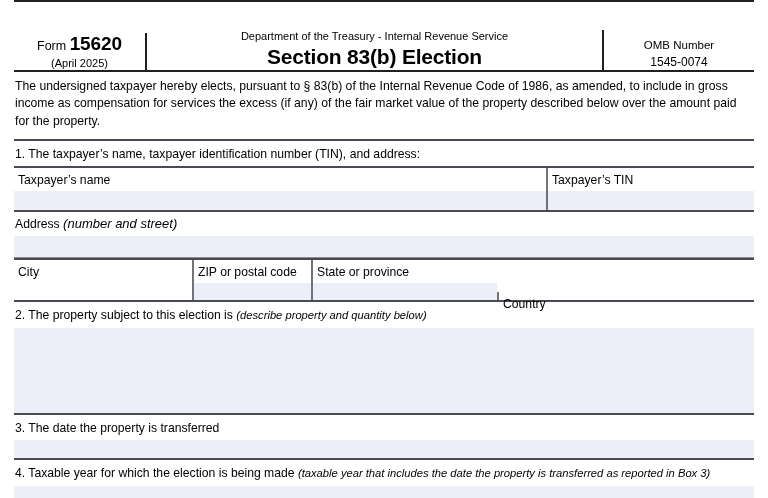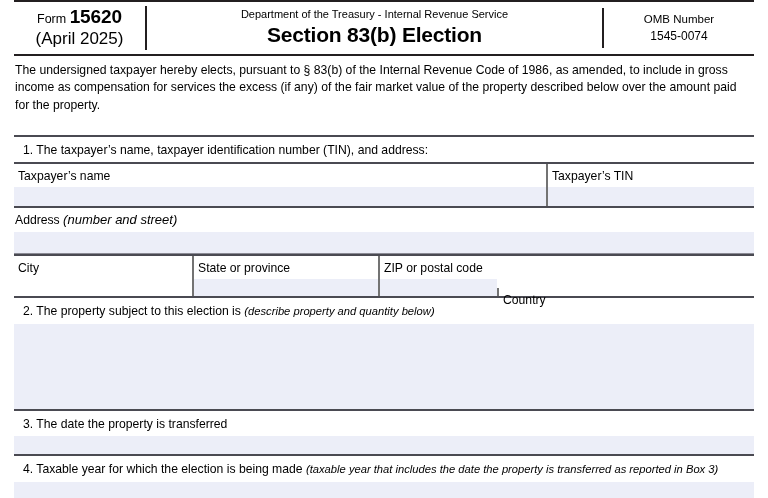--- a/index.html
+++ b/index.html
@@ -32,22 +32,22 @@
   }
   .rule-med {
     height: 0;
     border-top: 2px solid #4a4a52;
     margin: 0;
   }
 
   
   .header {
     display: flex;
-    align-items: center;
-    height: 52px;
+    align-items: flex-end;
+    height: 68px;
   }
   .hdr-form {
     width: 133px;
     flex: 0 0 133px;
     display: flex;
     flex-direction: column;
     align-items: center;
     justify-content: center;
     border-right: 2.5px solid #231f20;
     box-sizing: border-box;
@@ -56,21 +56,21 @@
     font-size: 12.5px;
     line-height: 1.15;
     white-space: nowrap;
   }
   .hdr-form-line1 .num {
     font-size: 19px;
     font-weight: bold;
     letter-spacing: -0.1px;
   }
   .hdr-form-line2 {
-    font-size: 17px;
+    font-size: 11px;
     line-height: 1.3;
     margin-top: 1px;
   }
   .hdr-center {
     flex: 1 1 auto;
     display: flex;
     flex-direction: column;
     align-items: center;
     justify-content: center;
     border-right: 2.5px solid #231f20;
@@ -97,29 +97,28 @@
     justify-content: center;
     box-sizing: border-box;
   }
   .hdr-omb-label { font-size: 11.5px; line-height: 1.35; }
   .hdr-omb-value { font-size: 12px; line-height: 1.35; }
 
   
   .intro {
     font-size: 12.2px;
     line-height: 1.42;
-    padding: 6px 1px 21px 1px;
+    padding: 6px 1px 9px 1px;
   }
 
   
   .item-label {
     font-size: 12.2px;
     line-height: 1.35;
     padding: 5px 1px 4px 1px;
-    margin-left: 8px;
   }
   .item-label .hint {
     font-style: italic;
     font-size: 11.2px;
   }
 
   
   .field {
     background: #eceef8;
     border-bottom: 1px solid #8b8b95;
@@ -229,26 +228,26 @@
 
   <div class="field h-md"></div>
 
   <div class="rule-med"></div>
 
   <div class="cellrow row-city">
     <div class="cell c-city">
       <div class="cell-label">City</div>
       <div class="cell-input"></div>
     </div>
+    <div class="cell c-zip">
+      <div class="cell-label">ZIP or postal code</div>
+      <div class="cell-input"></div>
+    </div>
     <div class="cell c-state">
       <div class="cell-label">State or province</div>
-      <div class="cell-input"></div>
-    </div>
-    <div class="cell c-zip">
-      <div class="cell-label">ZIP or postal code</div>
       <div class="cell-input"></div>
     </div>
     <div class="cell c-country">
       <div class="cell-label">Country</div>
       <div class="cell-input"></div>
     </div>
   </div>
 
   <div class="rule-med"></div>
 

